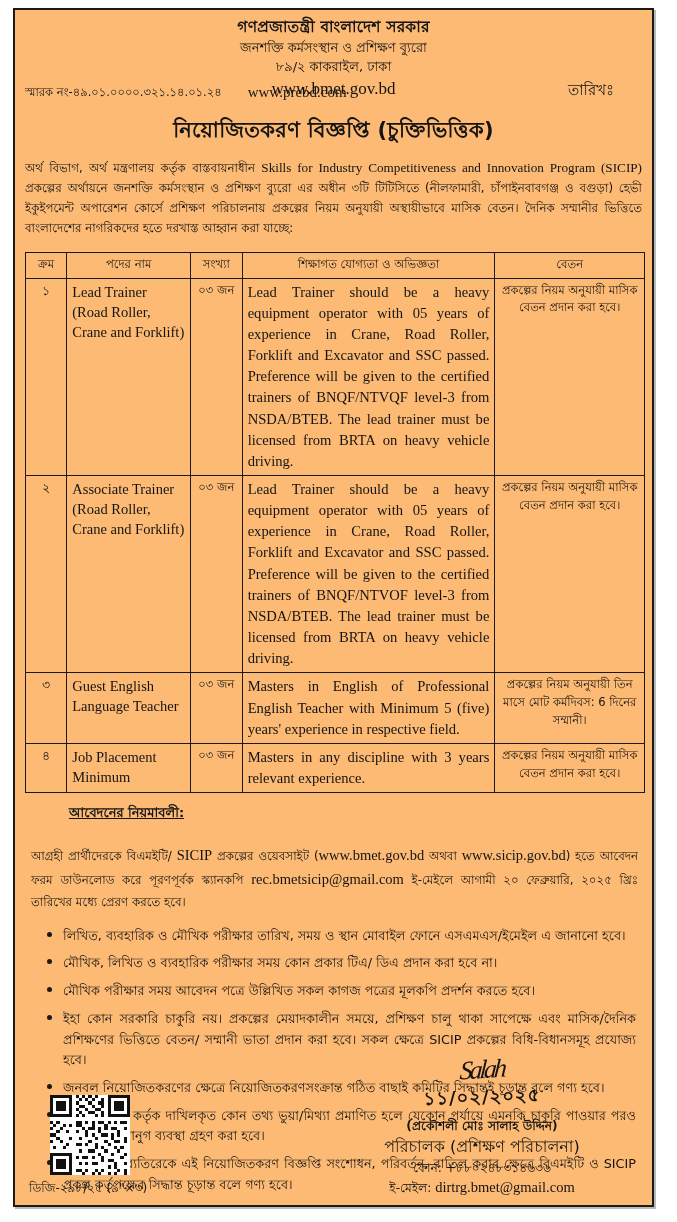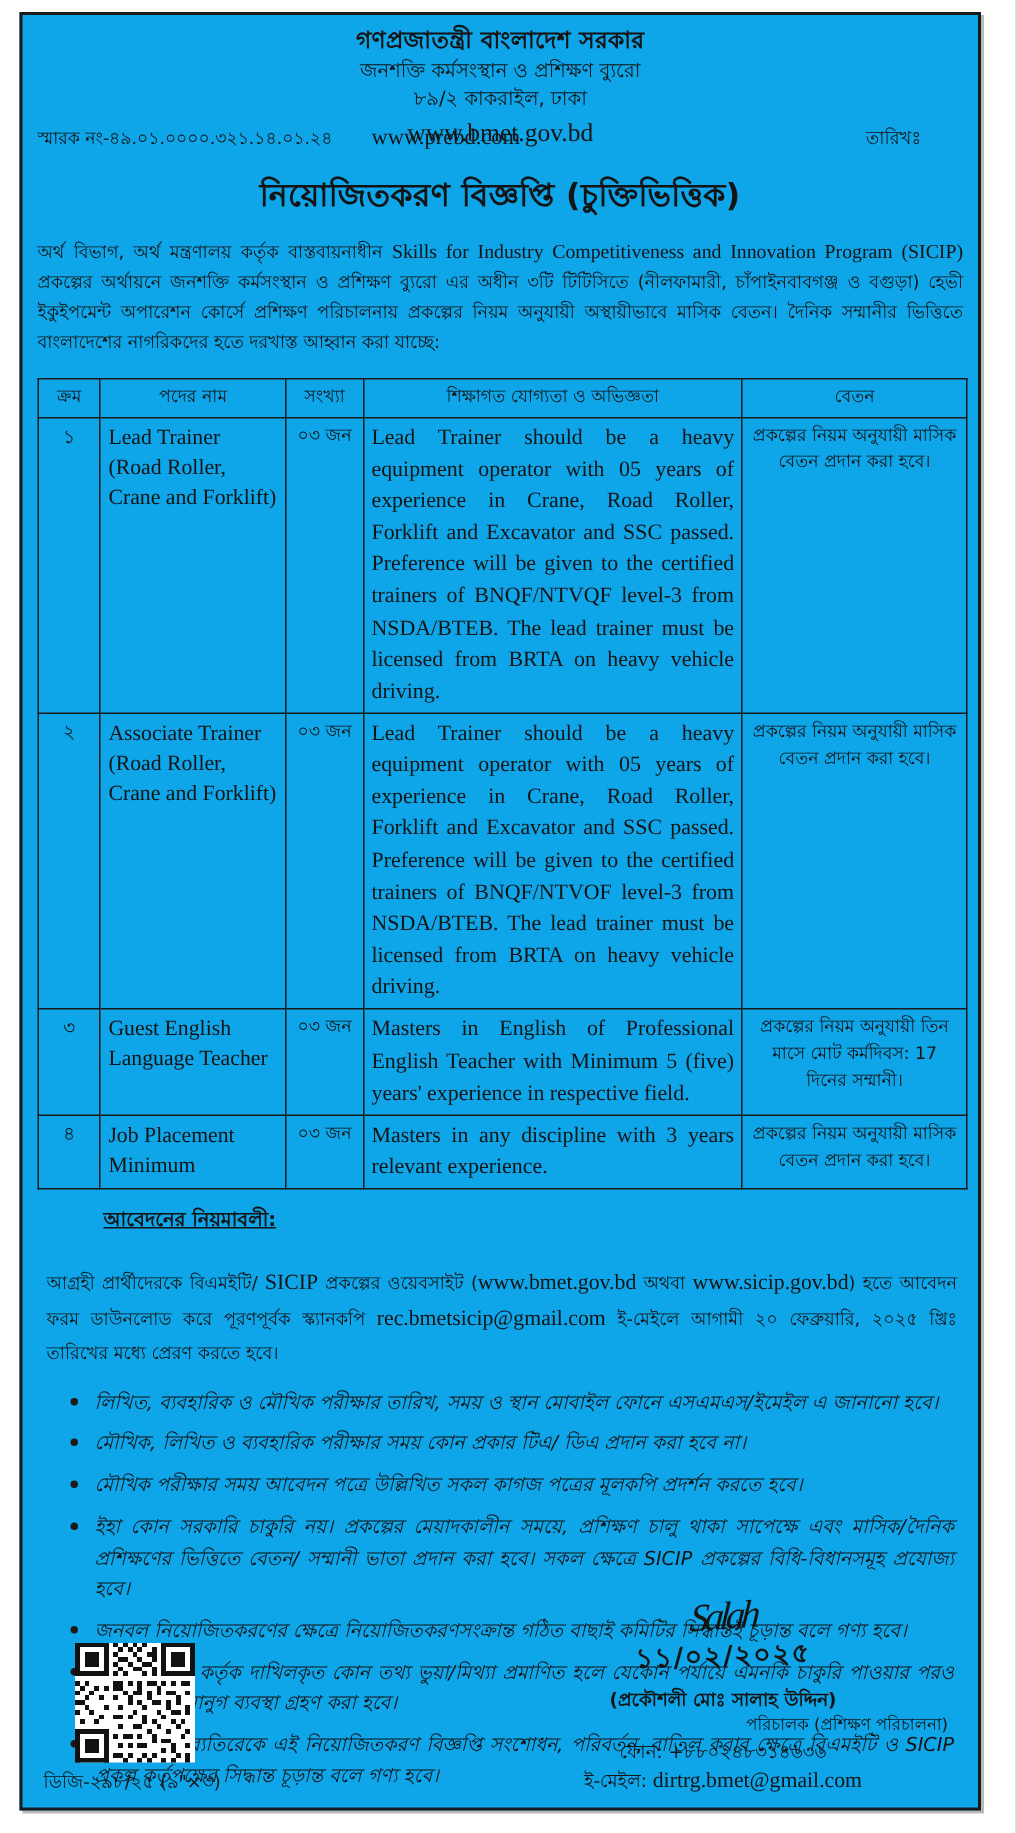--- a/index.html
+++ b/index.html
@@ -17,21 +17,21 @@
   }
 
   .page {
     position: absolute;
     left: 13px;
     top: 8px;
     width: 641px;
     height: 1199px;
     border: 2.5px solid #1a1a1a;
     box-sizing: border-box;
-    background: #0ea5e9;
+    background: #fdba74;
     padding: 8px 10px 0 10px;
     box-shadow: 2px 2px 0 #b9b9b9;
   }
 
   
   .hdr { text-align: center; }
   .hdr-l1 {
     font-family: "DejaVu Sans", sans-serif;
     font-size: 15.5px;
     font-weight: 700;
@@ -68,21 +68,21 @@
     font-size: 11.5px;
     white-space: nowrap;
   }
   .memo-mid {
     font-family: "Liberation Serif", serif;
     font-size: 15px;
     margin-left: 2px;
   }
   .memo-right {
     font-family: "DejaVu Sans", sans-serif;
-    font-size: 12px;
+    font-size: 15px;
     padding-right: 28px;
   }
 
   .notice-title {
     text-align: center;
     font-family: "DejaVu Sans", sans-serif;
     font-size: 21px;
     font-weight: 700;
     margin-top: 11px;
     letter-spacing: .3px;
@@ -188,21 +188,20 @@
     padding: 0 6px 0 38px;
     list-style: none;
   }
   ul.bullets li {
     position: relative;
     margin-bottom: 7px;
     font-size: 12.8px;
     line-height: 1.62;
     text-align: justify;
     text-justify: inter-word;
-    font-style: italic;
   }
   ul.bullets li::before {
     content: "";
     position: absolute;
     left: -16px;
     top: 6px;
     width: 5px;
     height: 5px;
     border-radius: 50%;
     background: #1a1a1a;
@@ -256,23 +255,22 @@
     margin-bottom: 3px;
   }
   .sign-name {
     font-family: "DejaVu Sans", sans-serif;
     font-size: 12.2px;
     font-weight: 700;
     line-height: 1.5;
   }
   .sign-desig {
     font-family: "DejaVu Sans", sans-serif;
-    font-size: 11px;
+    font-size: 16px;
     line-height: 1.5;
-    text-align: right;
   }
   .sign-phone {
     font-family: "DejaVu Sans", sans-serif;
     font-size: 12.2px;
     line-height: 1.5;
   }
   .sign-email {
     font-size: 12.2px;
     line-height: 1.5;
     font-family: "DejaVu Sans", sans-serif;
@@ -336,21 +334,21 @@
         <td class="post">Associate Trainer (Road Roller, Crane and Forklift)</td>
         <td class="num">০৩ জন</td>
         <td class="qual">Lead Trainer should be a heavy equipment operator with 05 years of experience in Crane, Road Roller, Forklift and Excavator and SSC passed. Preference will be given to the certified trainers of BNQF/NTVOF level-3 from NSDA/BTEB. The lead trainer must be licensed from BRTA on heavy vehicle driving.</td>
         <td class="pay">প্রকল্পের নিয়ম অনুযায়ী মাসিক বেতন প্রদান করা হবে।</td>
       </tr>
       <tr>
         <td class="sl">৩</td>
         <td class="post">Guest English Language Teacher</td>
         <td class="num">০৩ জন</td>
         <td class="qual">Masters in English of Professional English Teacher with Minimum 5 (five) years' experience in respective field.</td>
-        <td class="pay">প্রকল্পের নিয়ম অনুযায়ী তিন মাসে মোট কর্মদিবস: 17 দিনের সম্মানী।</td>
+        <td class="pay">প্রকল্পের নিয়ম অনুযায়ী তিন মাসে মোট কর্মদিবস: 6 দিনের সম্মানী।</td>
       </tr>
       <tr>
         <td class="sl">৪</td>
         <td class="post">Job Placement Minimum</td>
         <td class="num">০৩ জন</td>
         <td class="qual">Masters in any discipline with 3 years relevant experience.</td>
         <td class="pay">প্রকল্পের নিয়ম অনুযায়ী মাসিক বেতন প্রদান করা হবে।</td>
       </tr>
     </tbody>
   </table>

